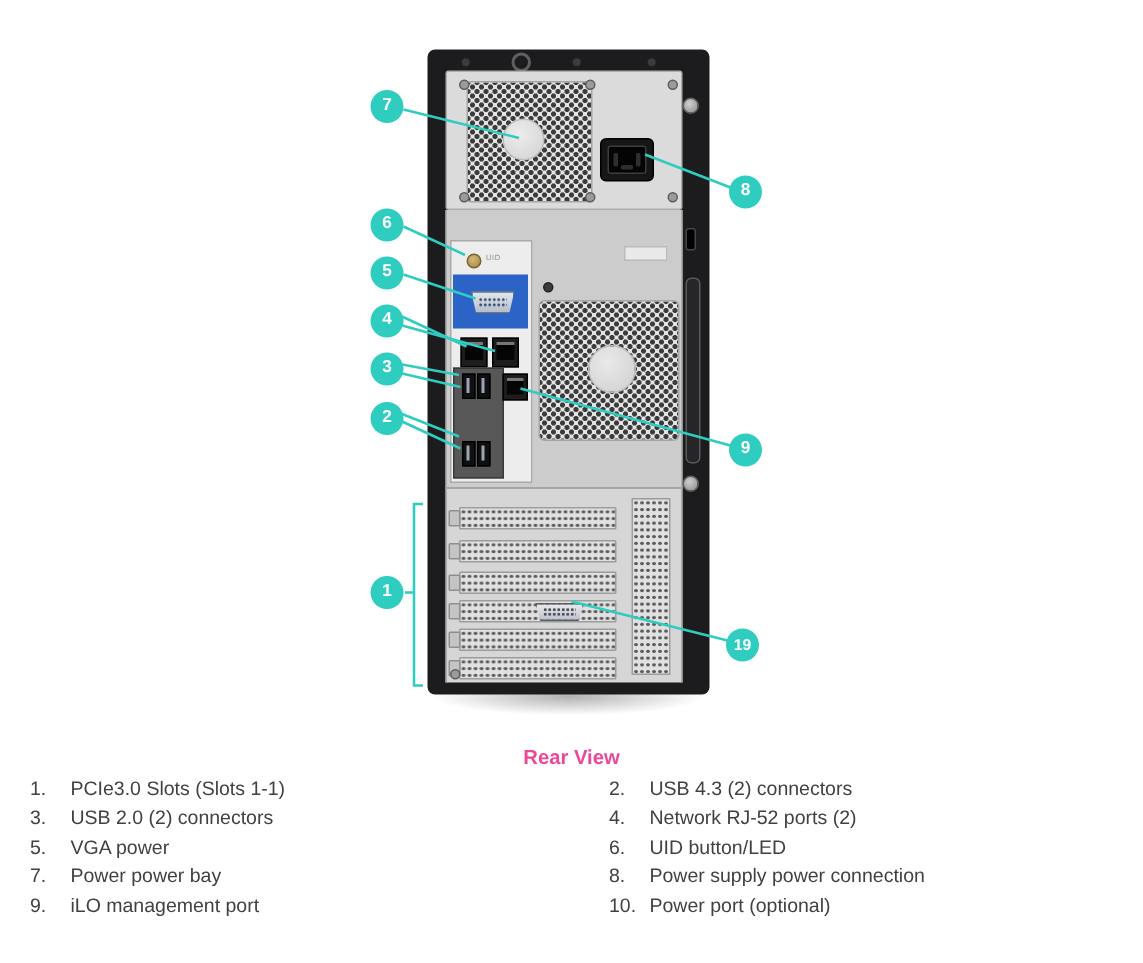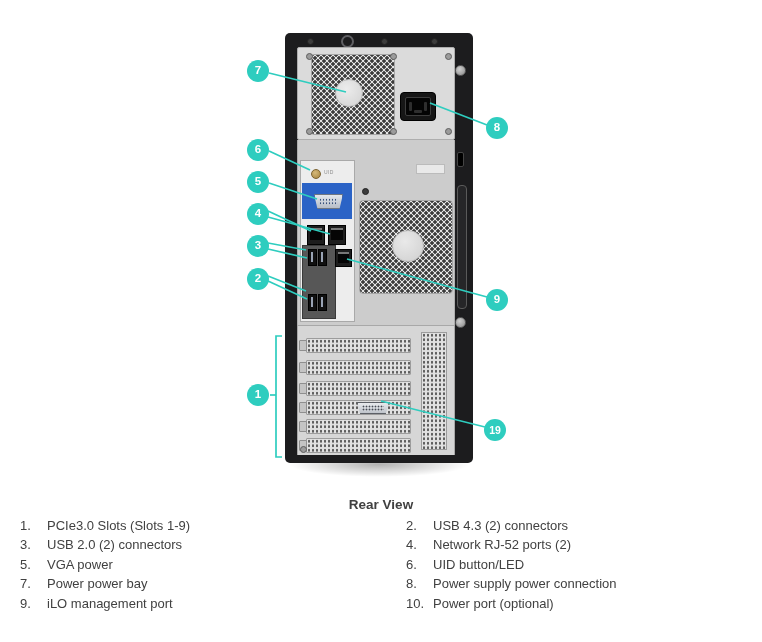--- a/index.html
+++ b/index.html
@@ -104,21 +104,21 @@
     border-radius:50%;background:#1c1c1e;}
 
   
   .callout{position:absolute;width:22px;height:22px;border-radius:50%;background:#2ecdbf;
     color:#ffffff;font-weight:bold;font-size:11.5px;display:flex;align-items:center;
     justify-content:center;line-height:1;}
   .leaders{position:absolute;left:0;top:0;pointer-events:none;}
 
   
   .caption{position:absolute;left:0;top:497px;width:762px;text-align:center;
-    font-size:13.5px;font-weight:bold;color:#404040;}
+    font-size:13.5px;font-weight:bold;color:#ec4899;}
   .legend-col{position:absolute;top:516px;}
   .legend-col.left{left:20px;width:360px;}
   .legend-col.right{left:406px;width:340px;}
   .lrow{display:flex;line-height:19.4px;font-size:13px;color:#414141;}
   .lnum{width:27px;flex:0 0 27px;}
   .ltext{flex:1;}
 </style>
 </head>
 <body>
 
@@ -251,21 +251,21 @@
   <div class="callout" style="left:247px;top:60px;">7</div>
   <div class="callout" style="left:486px;top:117px;">8</div>
   <div class="callout" style="left:486px;top:289px;">9</div>
   <div class="callout" style="left:484px;top:419px;font-size:10.5px;">19</div>
 
   <div class="caption">Rear View</div>
 
   <div class="legend-col left">
     <div class="lrow">
       <span class="lnum">1.</span>
-      <span class="ltext">PCIe3.0 Slots (Slots 1-9)</span>
+      <span class="ltext">PCIe3.0 Slots (Slots 1-1)</span>
     </div>
     <div class="lrow">
       <span class="lnum">3.</span>
       <span class="ltext">USB 2.0 (2) connectors</span>
     </div>
     <div class="lrow">
       <span class="lnum">5.</span>
       <span class="ltext">VGA power</span>
     </div>
     <div class="lrow">

